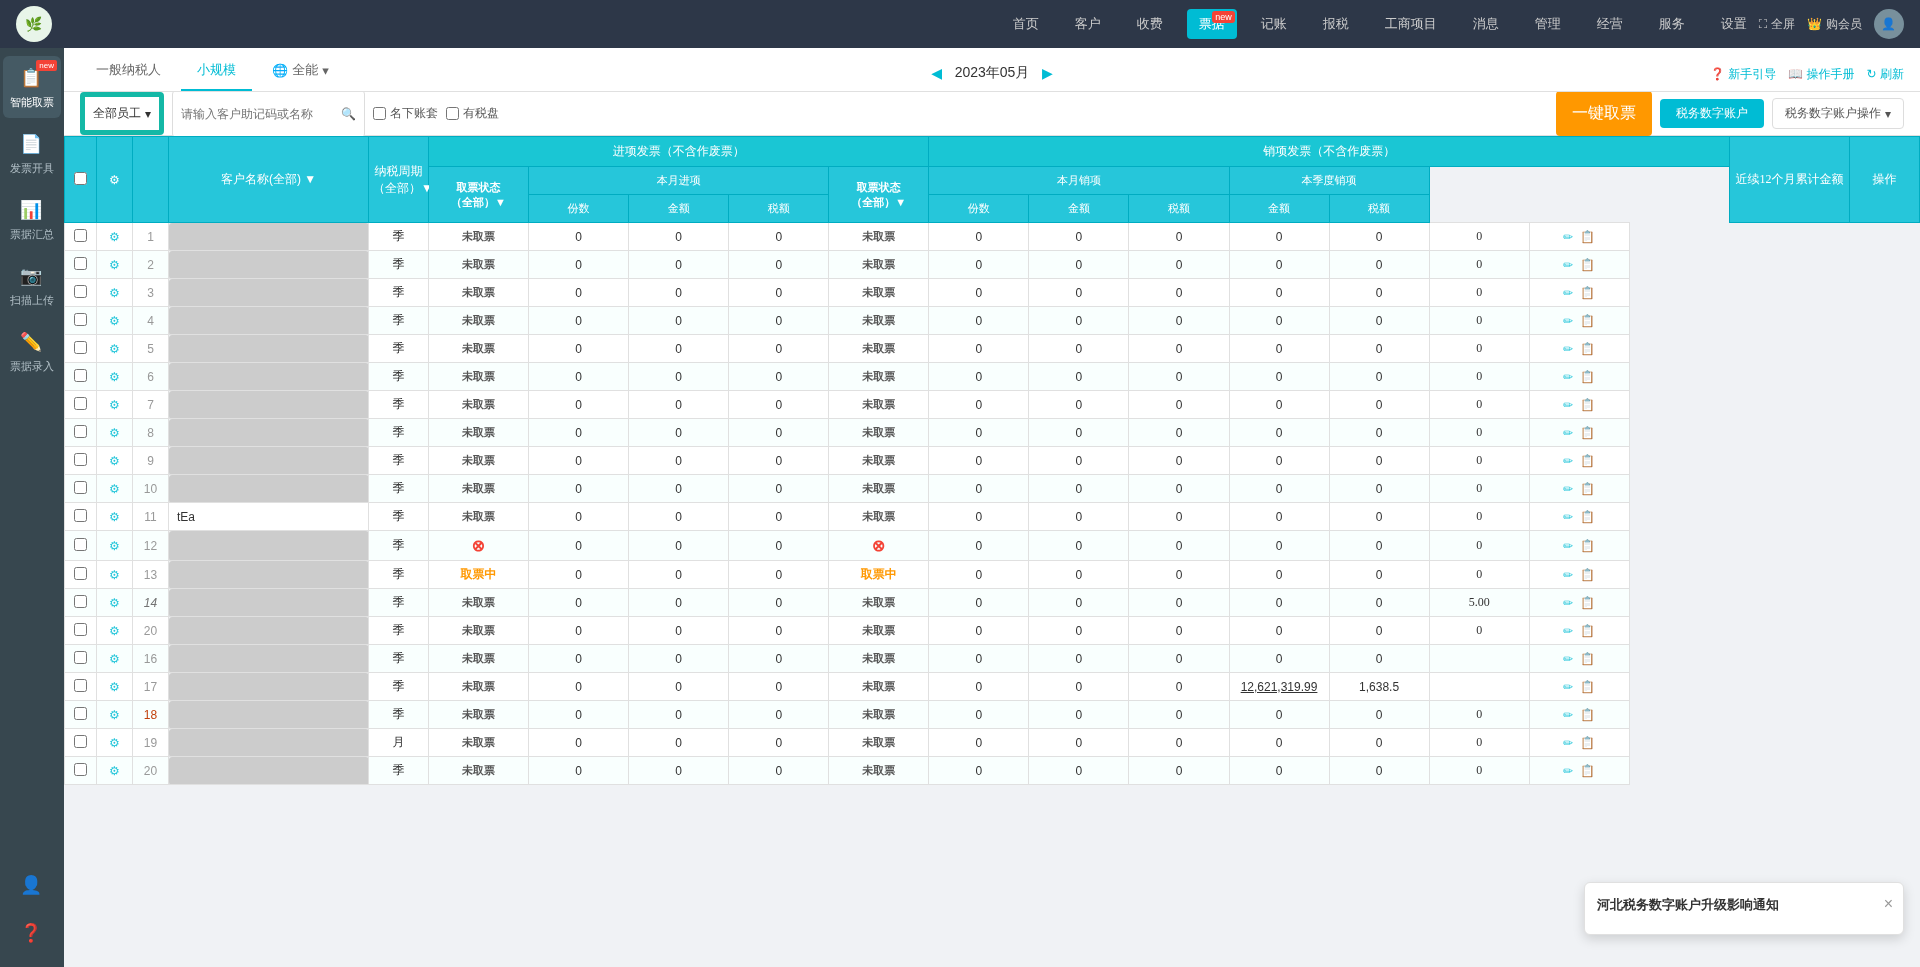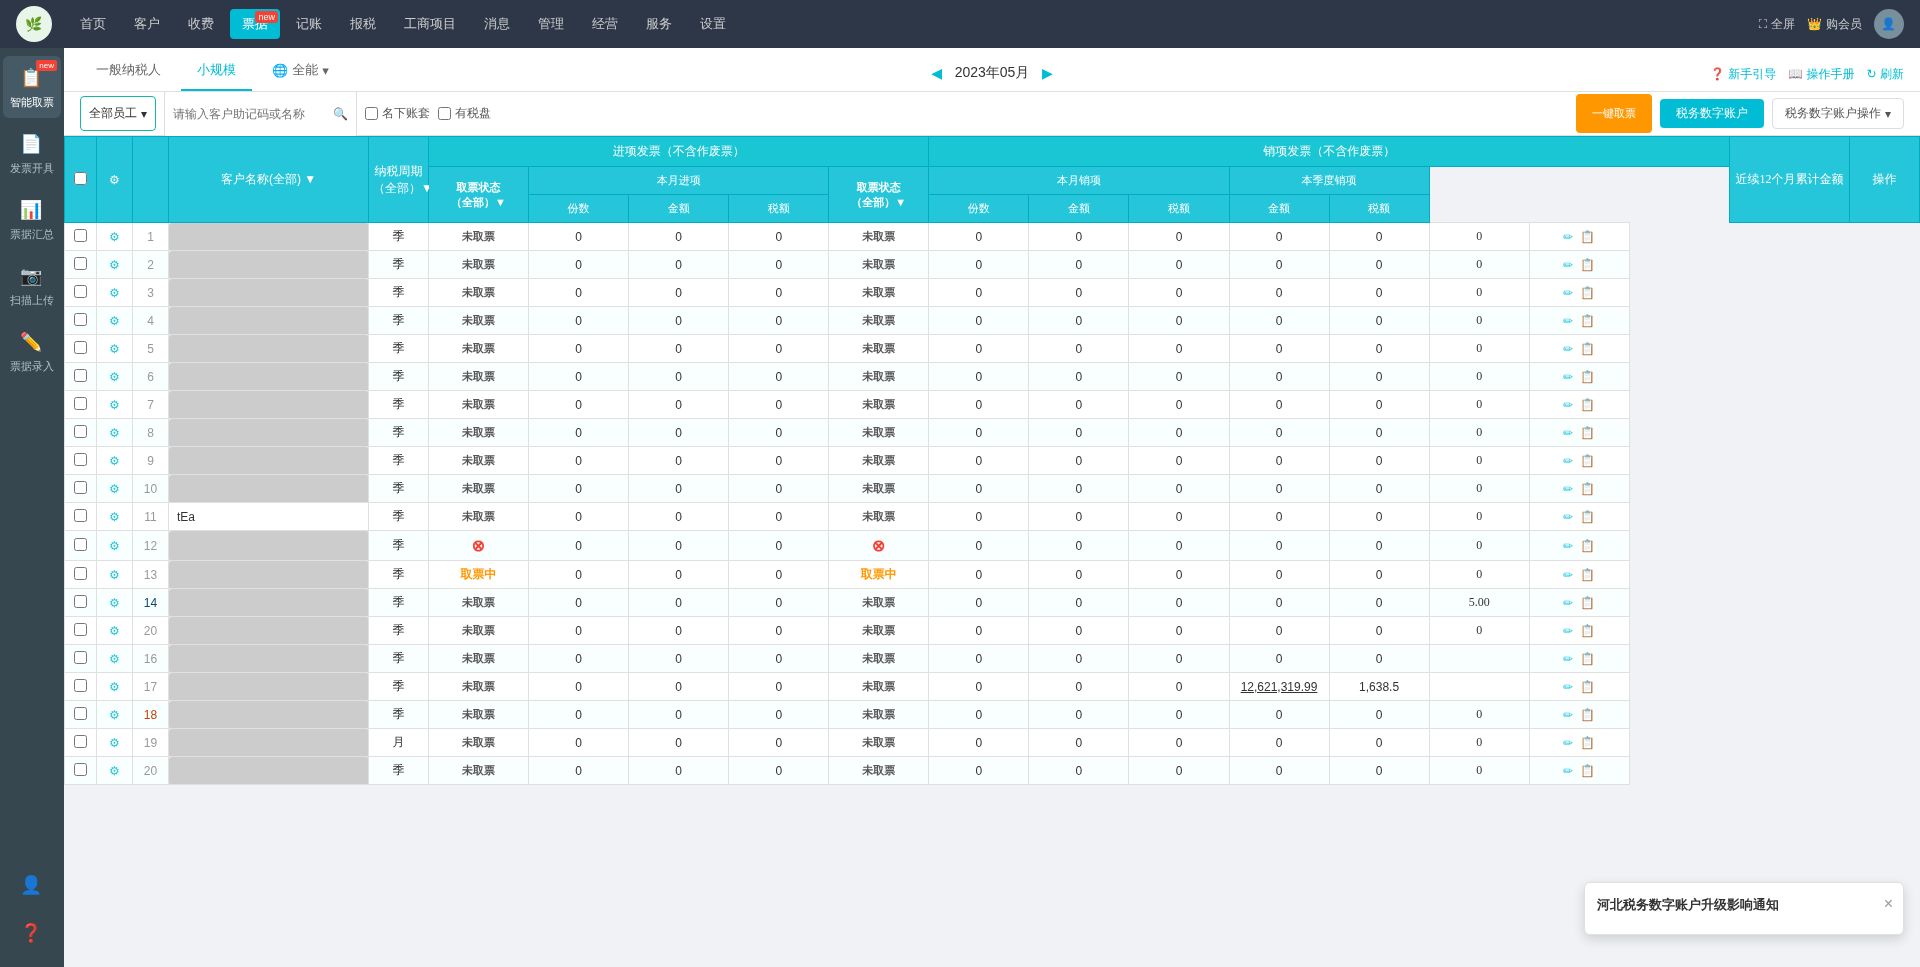--- a/index.html
+++ b/index.html
@@ -17,21 +17,21 @@
     }
     .top-nav-logo {
       width: 36px; height: 36px;
       background: #e8f5e9;
       border-radius: 50%;
       display: flex; align-items: center; justify-content: center;
       margin-right: 16px;
       font-size: 14px; color: #4caf50;
     }
     .nav-items {
-      display: flex; align-items: center; gap: 4px; flex: 1;
+      display: flex; align-items: center; gap: 12px; flex: 1; justify-content: flex-end;
     }
     .nav-item {
       padding: 6px 12px;
       cursor: pointer;
       color: #ccc;
       border-radius: 4px;
       font-size: 13px;
       position: relative;
     }
     .nav-item.active {
@@ -156,21 +156,21 @@
     .toolbar {
       height: 44px;
       background: #fff;
       display: flex; align-items: center;
       padding: 0 16px;
       gap: 8px;
       border-bottom: 1px solid #e0e0e0;
     }
     .employee-select {
       display: flex; align-items: center; gap: 4px;
-      border: 1px solid #14b8a6; border-radius: 4px;
+      border: 5px solid #14b8a6; border-radius: 4px;
       padding: 8px 8px; background: #fff; cursor: pointer;
       font-size: 12px;
     }
     .search-box {
       display: flex; align-items: center;
       border: 1px solid #ddd; border-radius: 4px;
       padding: 16px 8px; background: #fff;
     }
     .search-box input {
       border: none; outline: none; font-size: 12px;
@@ -180,21 +180,21 @@
       display: flex; align-items: center; gap: 4px; cursor: pointer; font-size: 12px; color: #555;
     }
     .toolbar-right {
       margin-left: auto;
       display: flex; align-items: center; gap: 8px;
     }
     .btn-primary {
       background: #ff9800;
       color: #fff; border: none;
       padding: 12px 16px; border-radius: 4px;
-      cursor: pointer; font-size: 11px;
+      cursor: pointer; font-size: 16px;
     }
     .btn-secondary {
       background: #00bcd4;
       color: #fff; border: none;
       padding: 6px 16px; border-radius: 4px;
       cursor: pointer; font-size: 12px;
     }
     .btn-outline {
       background: #fff;
       color: #555; border: 1px solid #ddd;
@@ -739,21 +739,21 @@
             <td class="col-tax">0</td>
             <td class="col-cumulative" style="">0</td>
             <td class="col-ops">
       <span class="edit-icon" title="编辑">✏</span>
       <span class="copy-icon" title="复制">📋</span>
     </td>
           </tr>
           <tr>
             <td class="col-checkbox"><input type="checkbox" style=""></td>
             <td class="col-setting" style="cursor:pointer;color:#26c6da;">⚙</td>
-            <td class="col-num" style="color:#0c4a6e;">14</td>
+            <td class="col-num" style="color:#737373;font-style:italic;">14</td>
             <td class="col-name td-left blurred">████████████</td>
             <td class="col-quota">季</td>
             <td class="col-status"><span style="color:#555;font-size:11px;">未取票</span></td>
             <td class="col-num-small">0</td>
             <td class="col-amount">0</td>
             <td class="col-tax">0</td>
             <td class="col-status"><span style="color:#555;font-size:11px;">未取票</span></td>
             <td class="col-num-small">0</td>
             <td class="col-amount">0</td>
             <td class="col-tax">0</td>

